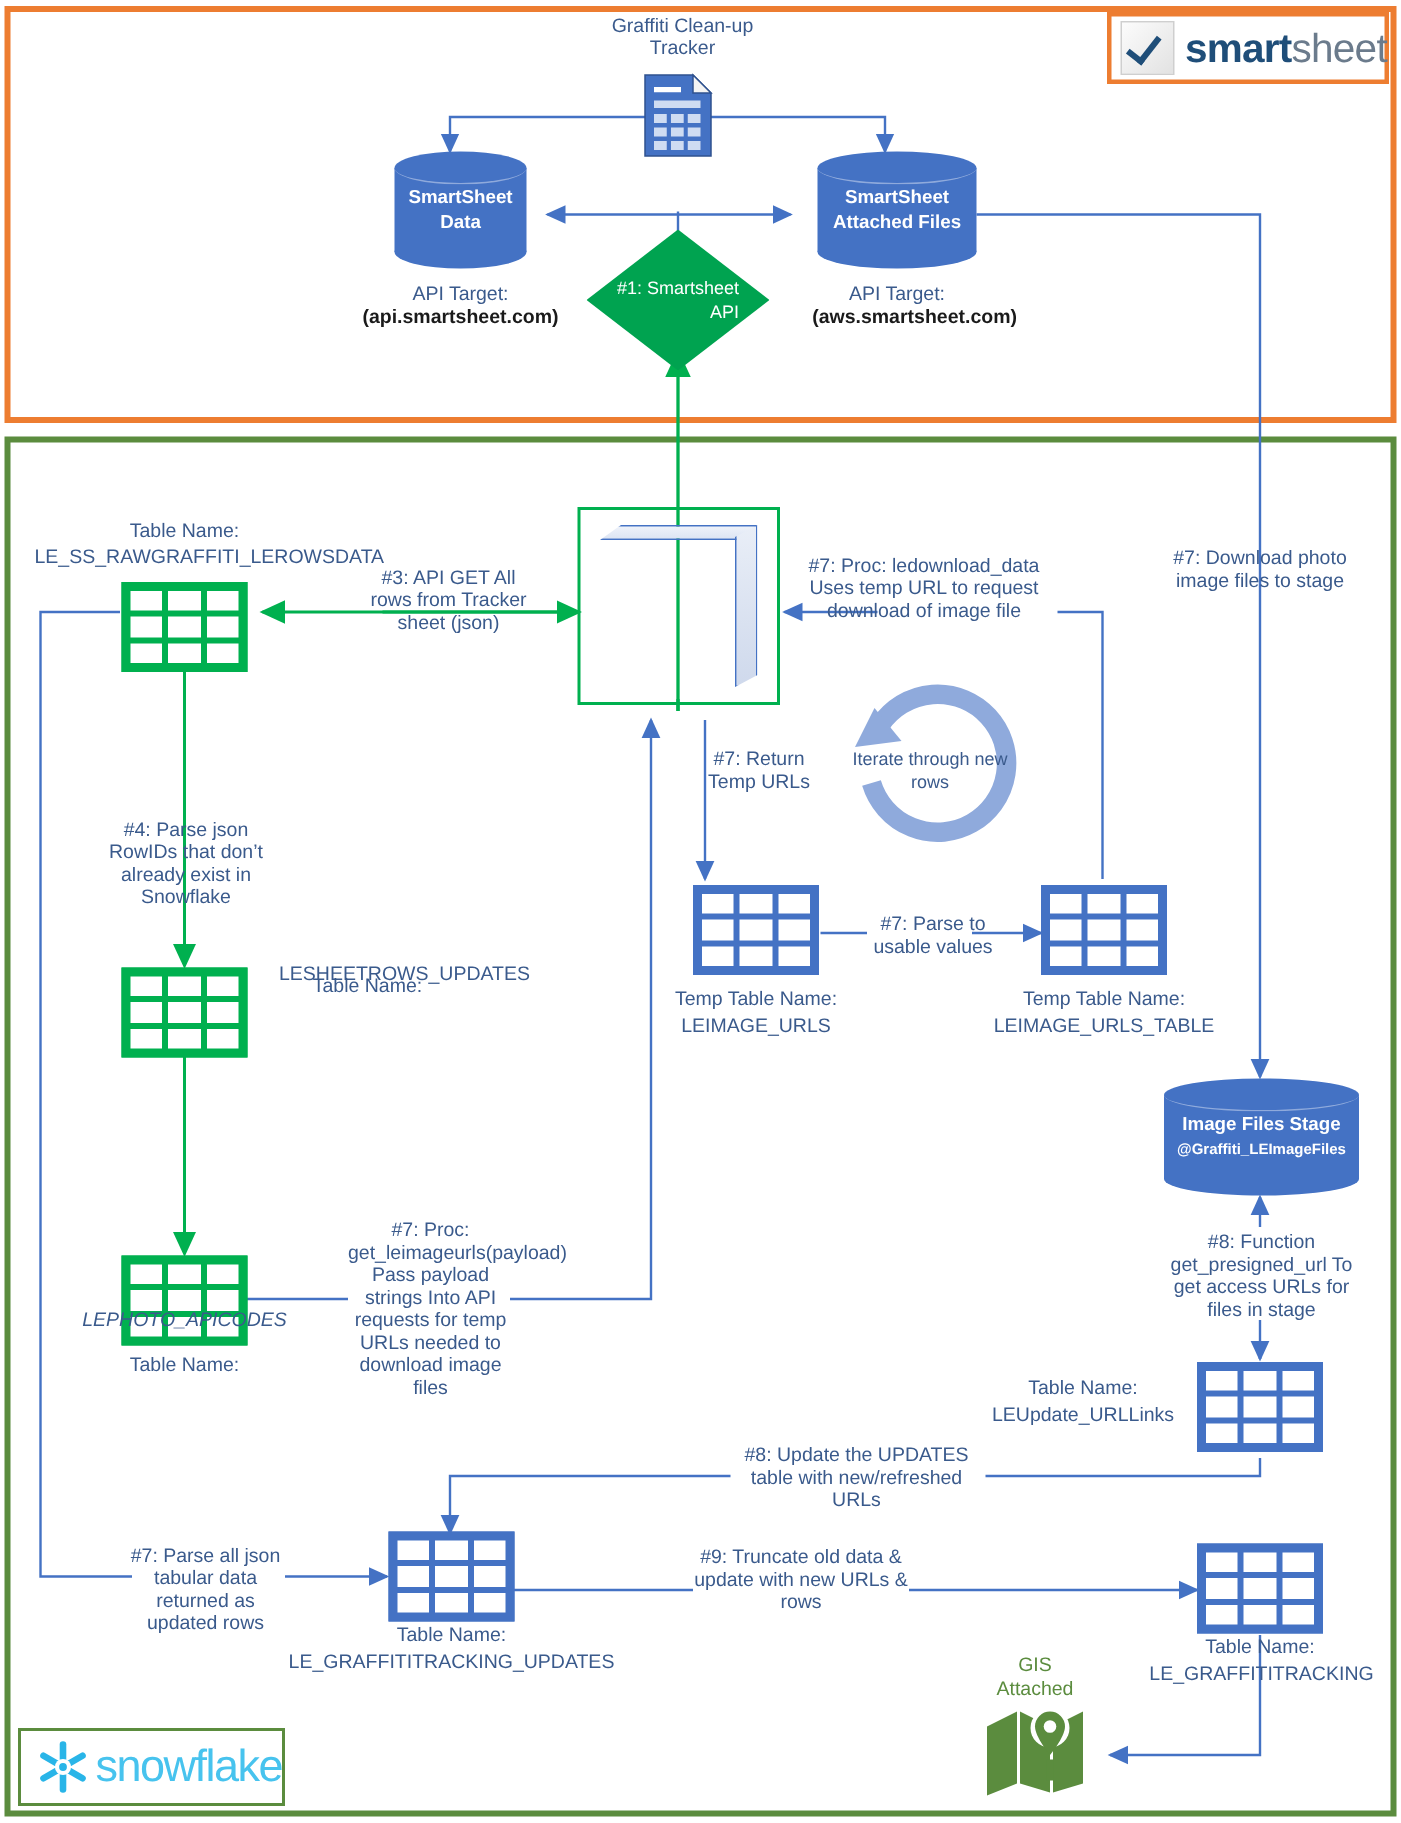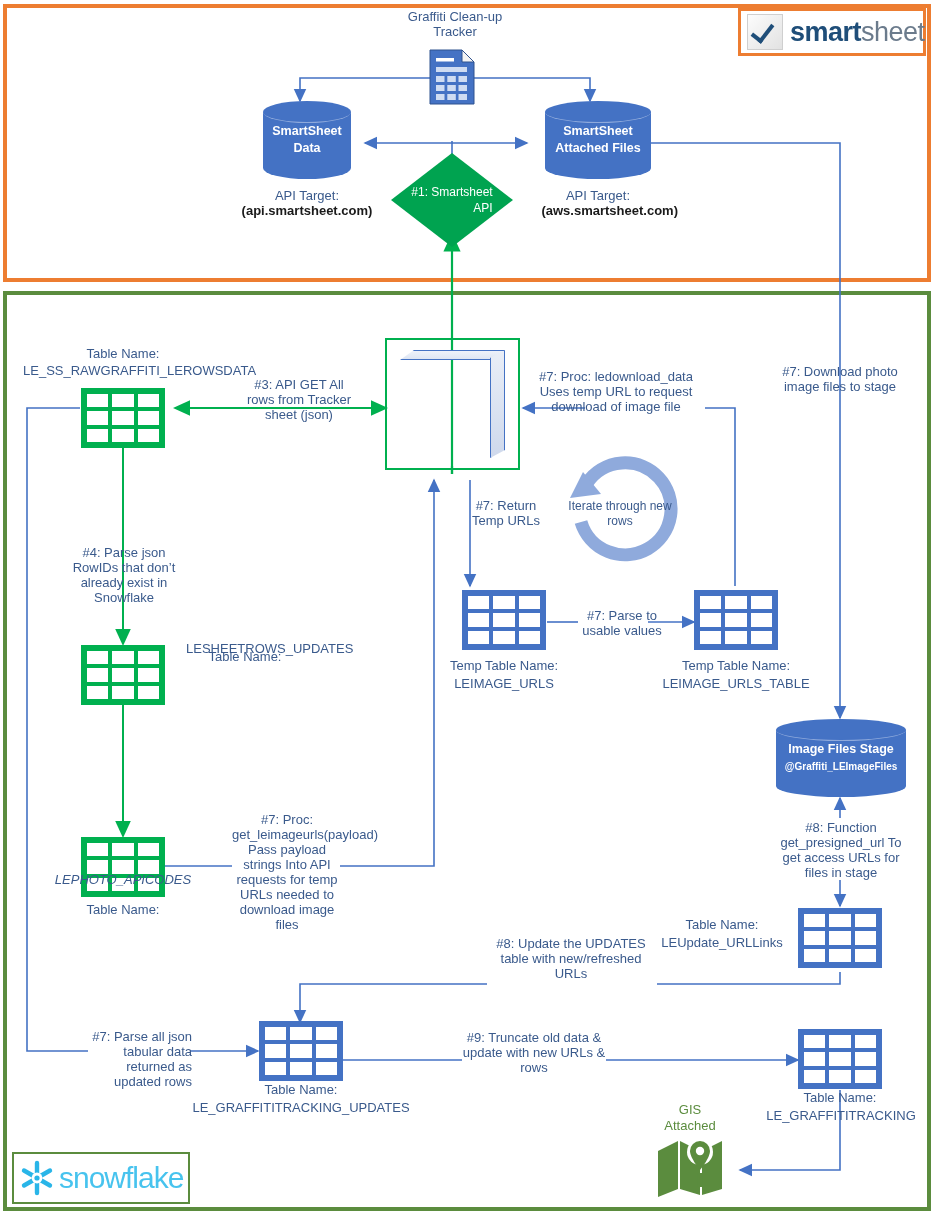--- a/index.html
+++ b/index.html
@@ -59,21 +59,21 @@
     display:flex;align-items:center;padding-left:6px;}
   .sslogo .chk{width:34px;height:34px;background:linear-gradient(135deg,#fcfcfc,#e2e2e2);
     border:1px solid #cfcfcf;position:relative;flex:0 0 auto;}
   .sslogo .chk:after{content:"";position:absolute;left:8px;top:5px;width:9px;height:18px;
     border-right:4px solid #1F4E79;border-bottom:4px solid #1F4E79;transform:rotate(38deg);}
   .sslogo .word{margin-left:7px;font-size:27px;line-height:27px;letter-spacing:-0.5px;}
   .sslogo .word .a{color:#1F4E79;font-weight:bold;}
   .sslogo .word .b{color:#6b7b8c;}
 
   .sflogo{position:absolute;border:2px solid #5B8C3E;background:#fff;box-sizing:border-box;
-    display:flex;align-items:center;padding-left:5px;}
+    display:flex;align-items:center;padding-left:5px;justify-content:flex-end;}
   .sflogo .flake{position:relative;width:36px;height:36px;flex:0 0 auto;color:#29B5E8;}
   .sflogo .word{margin-left:4px;font-size:30px;line-height:30px;color:#47C3EE;letter-spacing:-1px;}
 
   .gis{position:absolute;}
 </style>
 </head>
 <body>
 
 <div id="stage">
 
@@ -340,23 +340,23 @@
     <div class="txt"><span>Iterate through new rows</span></div>
   </div>
 
   <div class="lbl wrap" style="left:247px;top:377px;width:104px;">#3: API GET All rows from Tracker sheet (json)</div>
   <div class="lbl wrap" style="left:69px;top:513px;width:110px;margin-top:32px;">#4: Parse json RowIDs that don’t already exist in Snowflake</div>
   <div class="lbl wrap" style="left:232px;top:812px;width:110px;">#7: Proc: get_leimageurls(payload) Pass payload strings Into API requests for temp URLs needed to download image files</div>
   <div class="lbl wrap" style="left:463px;top:498px;width:86px;">#7: Return Temp URLs</div>
   <div class="lbl wrap" style="left:576px;top:608px;width:92px;">#7: Parse to usable values</div>
   <div class="lbl wrap" style="left:528px;top:369px;width:176px;">#7: Proc: ledownload_data Uses temp URL to request download of image file</div>
   <div class="lbl wrap" style="left:777px;top:364px;width:126px;">#7: Download photo image files to stage</div>
-  <div class="lbl wrap" style="left:82px;top:1029px;width:110px;text-align:right;">#7: Parse all json tabular data returned as updated rows</div>
+  <div class="lbl wrap" style="left:82px;top:1029px;width:110px;">#7: Parse all json tabular data returned as updated rows</div>
   <div class="lbl wrap" style="left:778px;top:820px;width:126px;">#8: Function get_presigned_url To get access URLs for files in stage</div>
-  <div class="lbl wrap" style="left:483px;top:936px;width:176px;">#8: Update the UPDATES table with new/refreshed URLs</div>
+  <div class="lbl wrap" style="left:483px;top:962px;width:176px;">#8: Update the UPDATES table with new/refreshed URLs</div>
   <div class="lbl wrap" style="left:458px;top:1030px;width:152px;">#9: Truncate old data &amp; update with new URLs &amp; rows</div>
 
   <div class="lbl" style="left:640px;top:1102px;width:100px;color:#5B8C3E;">GIS</div>
   <div class="lbl" style="left:640px;top:1118px;width:100px;color:#5B8C3E;">Attached</div>
   <div class="gis" style="left:656px;top:1137px;width:70px;height:62px;">
     <svg viewBox="0 0 70 62" width="70" height="62">
       <path d="M2,14 L22,4 L22,52 L2,60 Z" fill="#5B8C3E"></path>
       <path d="M24,4 L44,14 L44,58 L24,52 Z" fill="#5B8C3E"></path>
       <path d="M46,14 L66,4 L66,52 L46,58 Z" fill="#5B8C3E"></path>
       <circle cx="44" cy="15" r="13" fill="#fff"></circle>

